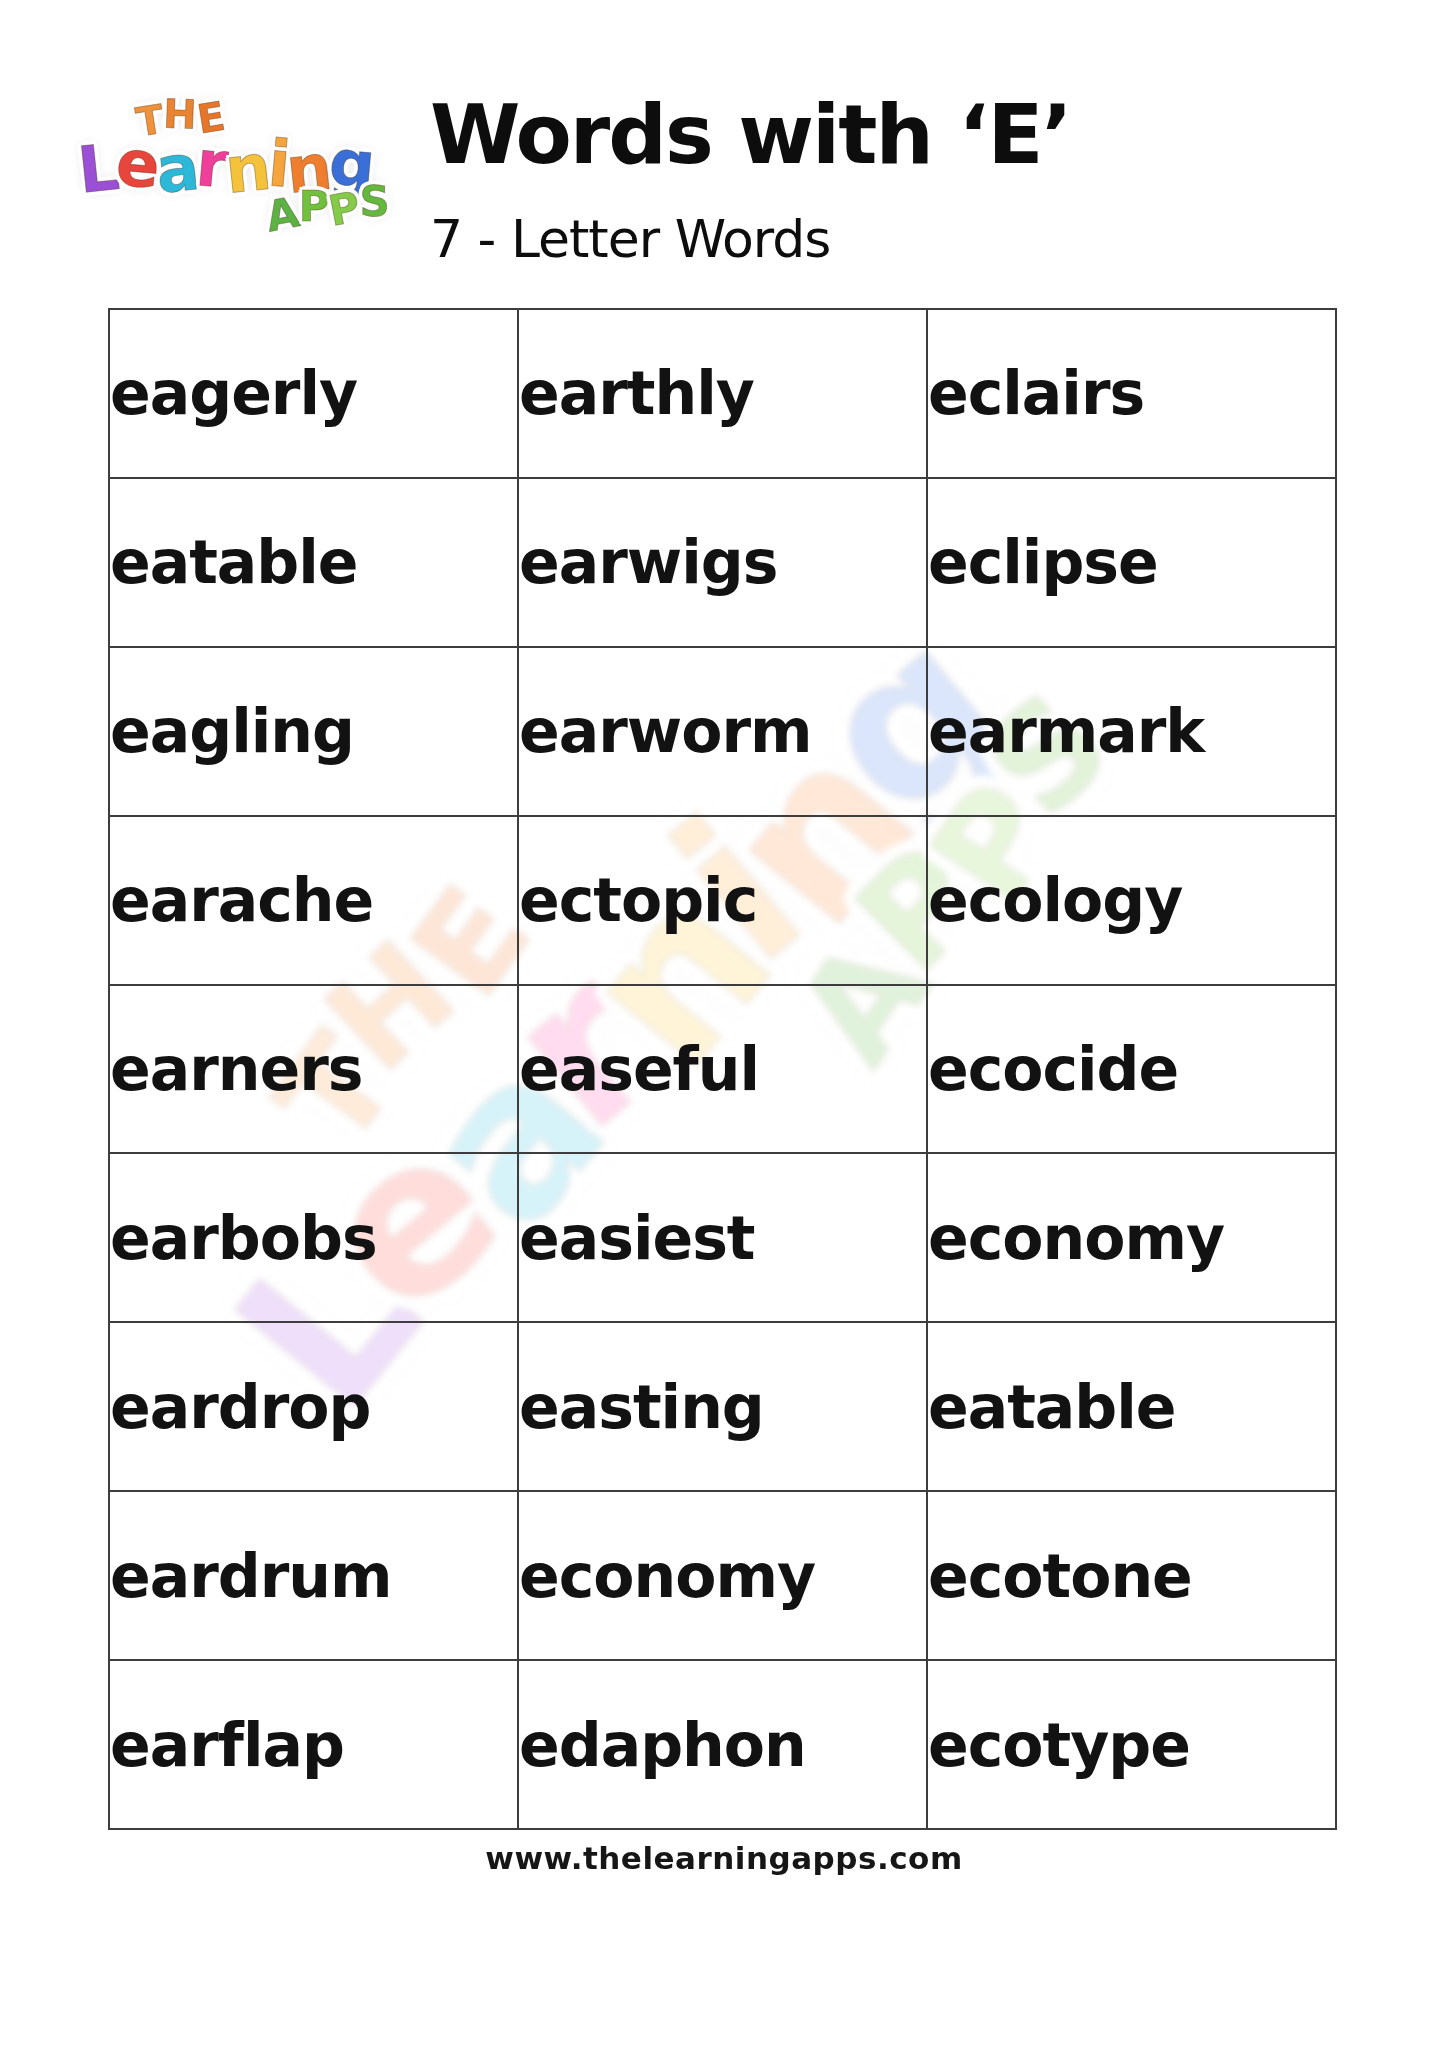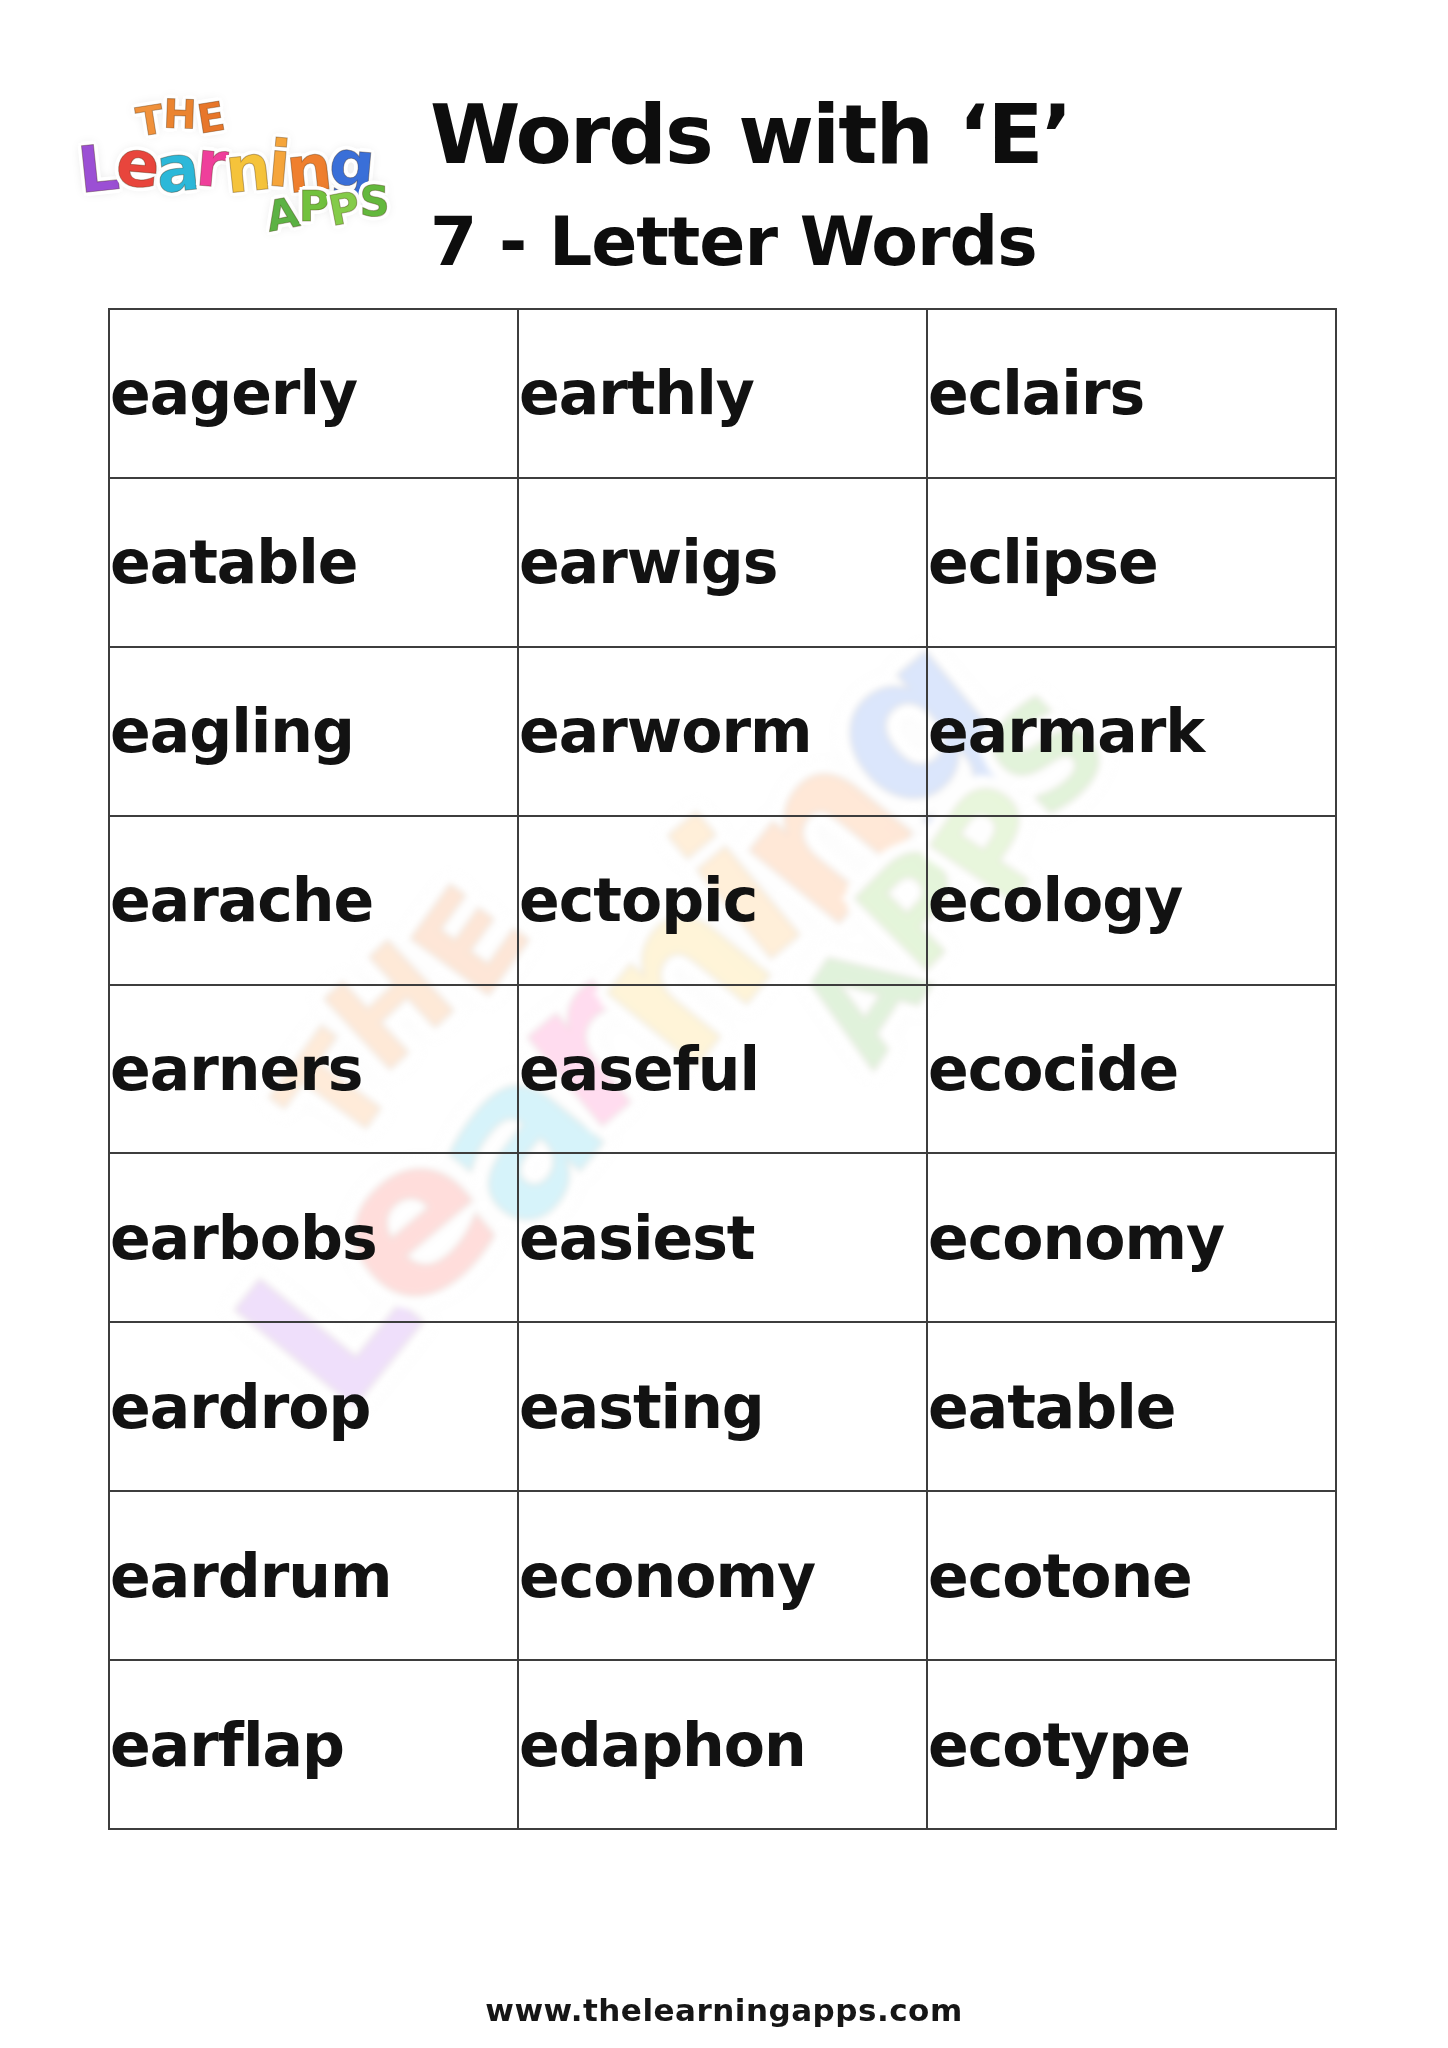--- a/index.html
+++ b/index.html
@@ -44,42 +44,42 @@
 
   
   .titles {
     position:absolute; left:430px; top:92px; width:710px;
     z-index:2; color:#0d0d0d;
   }
   .titles h1 {
     font-size:82px; font-weight:bold; letter-spacing:-2px; line-height:1.05;
   }
   .titles h2 {
-    font-size:68px; font-weight:bold; letter-spacing:-1px; margin-top:24px;
+    font-size:52px; font-weight:normal; letter-spacing:-1px; margin-top:31px;
   }
 
   
   .word-table {
     position:absolute; left:108px; top:308px;
     width:1229px; height:1522px;
     border-collapse:collapse; table-layout:fixed;
     z-index:1;
   }
   .word-table td {
     border:2px solid #3d3d3d;
     text-align:left; vertical-align:middle;
     font-size:60px; font-weight:bold; letter-spacing:-1px;
     color:#121212;
     background:transparent;
   }
   .word-table tr { height:152px; }
 
   
   .footer {
-    position:absolute; left:0; top:1992px; width:100%;
+    position:absolute; left:0; top:1840px; width:100%;
     text-align:center; z-index:2;
   }
   .footer span {
     font-size:31px; font-weight:bold; letter-spacing:0.5px; color:#161616;
   }
 </style>
 </head>
 <body>
 
 <div class="page">

